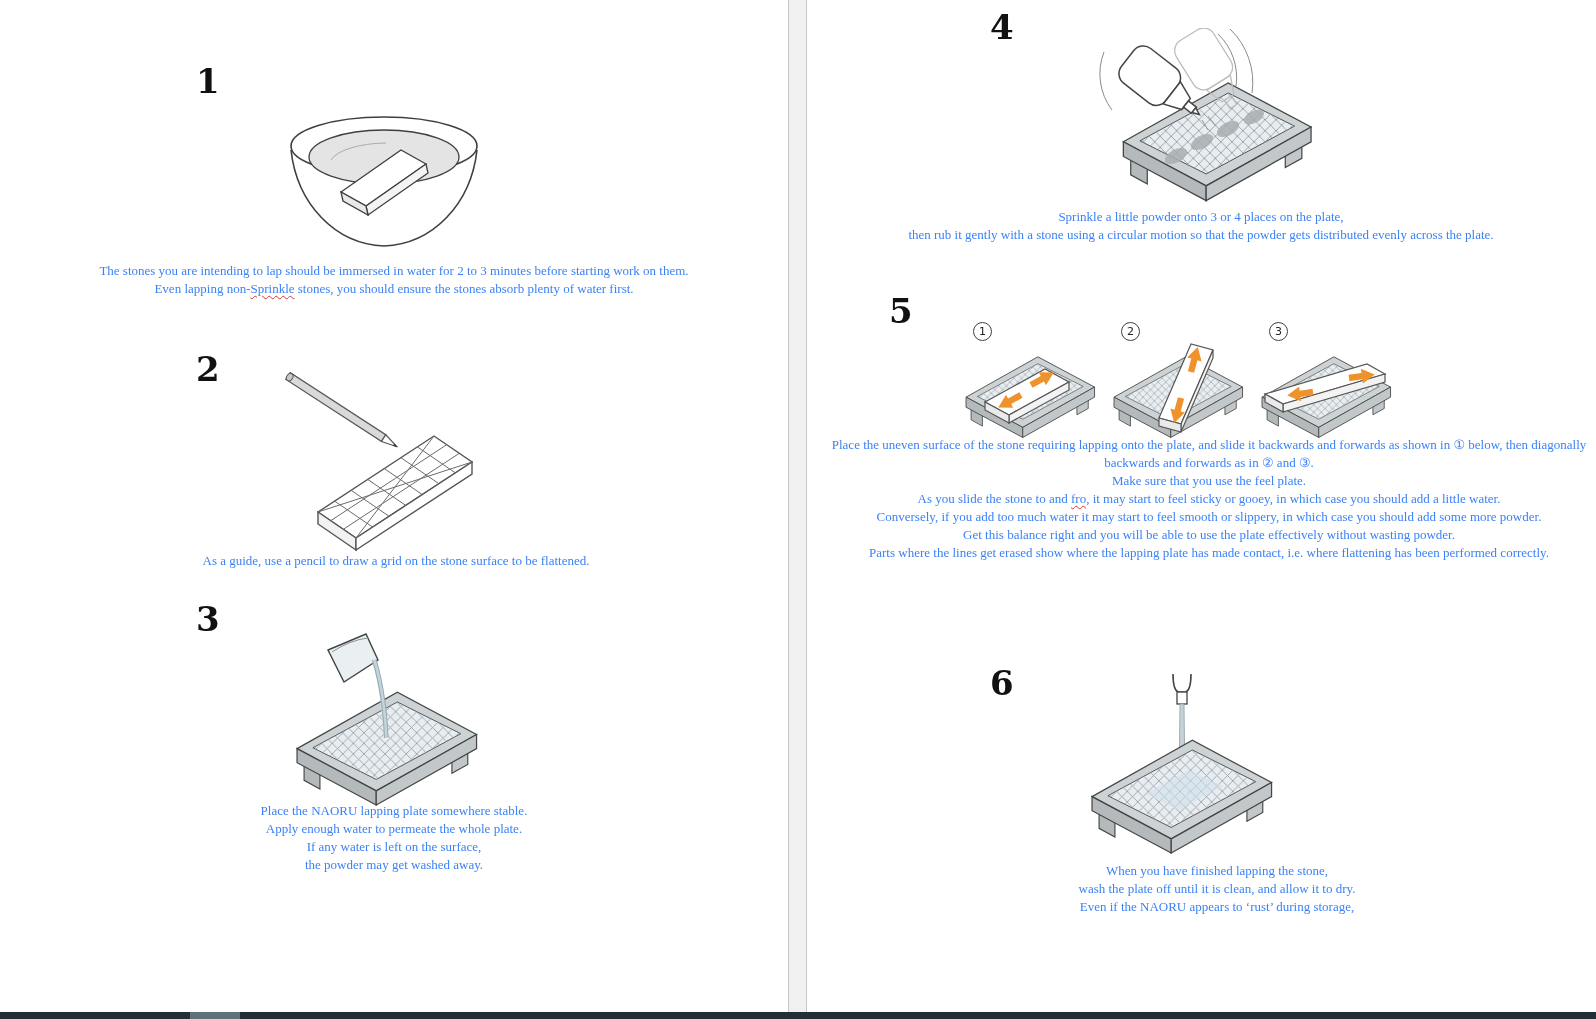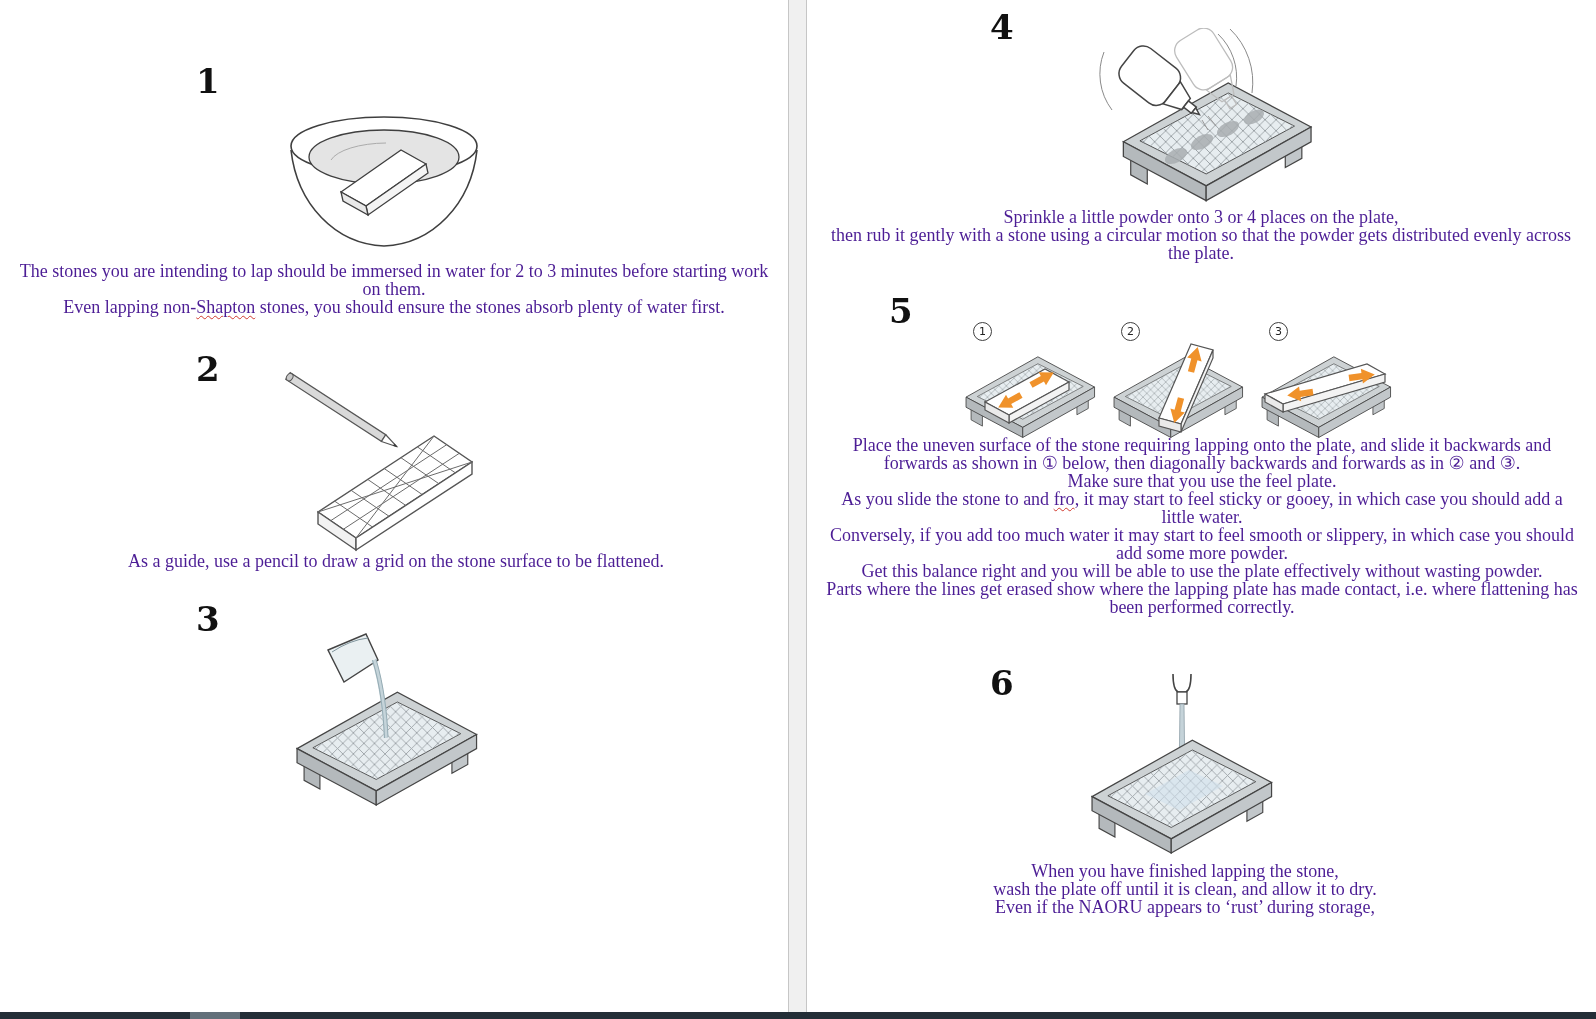--- a/index.html
+++ b/index.html
@@ -9,21 +9,21 @@
 
   .page{position:absolute;top:0;height:1012px;background:#ffffff;}
   #left-page{left:0;width:788px;}
   #right-page{left:807px;width:789px;}
   #page-gap{position:absolute;left:788px;top:0;width:19px;height:1012px;
             background:#f0f0f0;border-left:1px solid #c6c6c6;border-right:1px solid #c6c6c6;
             box-sizing:border-box;}
 
   .step-num{position:absolute;font-family:"DejaVu Serif", serif;font-weight:700;
             font-size:34px;color:#111;line-height:1;}
-  .caption{position:absolute;text-align:center;font-size:18px;line-height:18px;color:#4c1d95;}
+  .caption{position:absolute;text-align:center;font-size:13px;line-height:18px;color:#3b82f6;}
   .cap{min-height:18px;}
   .sq{text-decoration-line:underline;text-decoration-style:wavy;
       text-decoration-color:#d03a2f;text-decoration-thickness:1px;text-underline-offset:2px;}
 
   .illus{position:absolute;}
   .mini{position:absolute;width:150px;height:130px;}
   .badge{position:absolute;left:14px;top:0;width:17px;height:17px;border:1.4px solid #3f3f3f;
          border-radius:50%;background:#fff;font-family:"DejaVu Sans", sans-serif;
          font-size:11px;line-height:17px;text-align:center;color:#222;}
 
@@ -67,21 +67,21 @@
         <path d="M 48 54 a 58 22 0 0 1 55 -17" stroke="#ababab" fill="none" stroke-width="1"></path>
         <path d="M 96 70 a 58 22 0 0 0 48 -12" stroke="#ababab" fill="none" stroke-width="1"></path>
         <polygon points="58,86 118,44 143,58 83,100" fill="#ffffff" stroke="#3f3f3f" stroke-width="1.3"></polygon>
         <polygon points="83,100 143,58 145,67 85,109" fill="#f4f4f4" stroke="#3f3f3f" stroke-width="1.3"></polygon>
         <polygon points="58,86 83,100 85,109 60,95" fill="#e9e9e9" stroke="#3f3f3f" stroke-width="1.3"></polygon>
       </svg>
     </div>
 
     <div class="caption" style="left:14px;top:262px;width:760px">
       <div class="cap">The stones you are intending to lap should be immersed in water for 2 to 3 minutes before starting work on them.</div>
-      <div class="cap"><span>Even lapping non-</span><span class="sq">Shapton</span><span> stones, you should ensure the stones absorb plenty of water first.</span></div>
+      <div class="cap"><span>Even lapping non-</span><span class="sq">Sprinkle</span><span> stones, you should ensure the stones absorb plenty of water first.</span></div>
     </div>
 
     <div class="step-num" style="left:196px;top:352px">2</div>
 
     <div class="illus" style="left:268px;top:366px">
       <svg width="240" height="186" viewBox="0 0 240 186">
         <g transform="translate(20,10) rotate(33)">
           <rect x="0" y="-4" width="114" height="8" fill="#d9d9d9" stroke="#555" stroke-width="1.2"></rect>
           <polygon points="114,-4 130,0 114,4" fill="#ffffff" stroke="#555" stroke-width="1.2"></polygon>
           <polygon points="126,-1.4 131.5,0 126,1.4" fill="#3a3a3a"></polygon>
@@ -117,20 +117,26 @@
         <g transform="translate(40,2)">
           <polygon points="0,16 38,0 50,26 16,48" fill="#eaf0f2" stroke="#444" stroke-width="1.4"></polygon>
           <path d="M 4 18 Q 22 6 40 4" fill="none" stroke="#7f949c" stroke-width="1"></path>
           <path d="M 46 26 C 54 52 57 80 58 104" fill="none" stroke="#c5d4da" stroke-width="4.5"></path>
           <path d="M 44.5 26 C 52.5 52 55.5 80 56.5 104" fill="none" stroke="#8fa6af" stroke-width="0.9"></path>
           <path d="M 48 25 C 56 52 59 80 60 103" fill="none" stroke="#8fa6af" stroke-width="0.9"></path>
         </g>
       </svg>
     </div>
 
+    <div class="caption" style="left:14px;top:802px;width:760px">
+      <div class="cap">Place the NAORU lapping plate somewhere stable.</div>
+      <div class="cap">Apply enough water to permeate the whole plate.</div>
+      <div class="cap">If any water is left on the surface,</div>
+      <div class="cap">the powder may get washed away.</div>
+    </div>
   </div>
 
   <div id="page-gap"></div>
 
   <div class="page" id="right-page">
 
     <div class="step-num" style="left:183px;top:10px">4</div>
 
     <div class="illus" style="left:263px;top:28px">
       <svg width="252" height="182" viewBox="0 0 252 182">
@@ -200,21 +206,21 @@
       <svg width="150" height="126" viewBox="0 0 150 126">
         <use href="#plate" transform="translate(2,26) scale(0.63)"></use>
         <polygon points="10,72 112,42 130,52 28,82" fill="#ffffff" stroke="#555" stroke-width="1.2"></polygon>
         <polygon points="28,82 130,52 130,60 28,90" fill="#f3f3f3" stroke="#555" stroke-width="1.2"></polygon>
         <polygon points="10,72 28,82 28,90 10,80" fill="#eaeaea" stroke="#555" stroke-width="1.2"></polygon>
         <use href="#barrow" transform="translate(94,56) rotate(-8)" fill="#f0922b"></use>
         <use href="#barrow" transform="translate(58,70) rotate(172)" fill="#f0922b"></use>
       </svg>
     </div>
 
-    <div class="caption" style="left:17px;top:436px;width:756px">
+    <div class="caption" style="left:24px;top:436px;width:756px">
       <div class="cap">Place the uneven surface of the stone requiring lapping onto the plate, and slide it backwards and forwards as shown in ① below, then diagonally backwards and forwards as in ② and ③.</div>
       <div class="cap">Make sure that you use the feel plate.</div>
       <div class="cap"><span>As you slide the stone to and </span><span class="sq">fro</span><span>, it may start to feel sticky or gooey, in which case you should add a little water.</span></div>
       <div class="cap">Conversely, if you add too much water it may start to feel smooth or slippery, in which case you should add some more powder.</div>
       <div class="cap">Get this balance right and you will be able to use the plate effectively without wasting powder.</div>
       <div class="cap">Parts where the lines get erased show where the lapping plate has made contact, i.e. where flattening has been performed correctly.</div>
     </div>
 
     <div class="step-num" style="left:183px;top:666px">6</div>
 
@@ -223,21 +229,21 @@
         <g transform="translate(86,2)">
           <path d="M 2 0 C 2 10 3 16 7 18 L 15 18 C 19 16 20 10 20 0" fill="none" stroke="#444" stroke-width="1.6"></path>
           <rect x="6" y="18" width="10" height="12" fill="#ffffff" stroke="#444" stroke-width="1.3"></rect>
           <polygon points="9,30 13,30 14,108 8,108" fill="#c5d3d9" stroke="#8fa0a8" stroke-width="0.8"></polygon>
         </g>
         <use href="#plate" transform="translate(0,56) scale(0.88)"></use>
         <polygon points="60,122 104,98 138,114 94,138" fill="#cfe0ec" opacity="0.55"></polygon>
       </svg>
     </div>
 
-    <div class="caption" style="left:0;top:862px;width:756px">
+    <div class="caption" style="left:32px;top:862px;width:756px">
       <div class="cap">When you have finished lapping the stone,</div>
       <div class="cap">wash the plate off until it is clean, and allow it to dry.</div>
       <div class="cap">Even if the NAORU appears to ‘rust’ during storage,</div>
     </div>
   </div>
 
   <div id="hscroll">
     <div id="hthumb"></div>
   </div>
 

